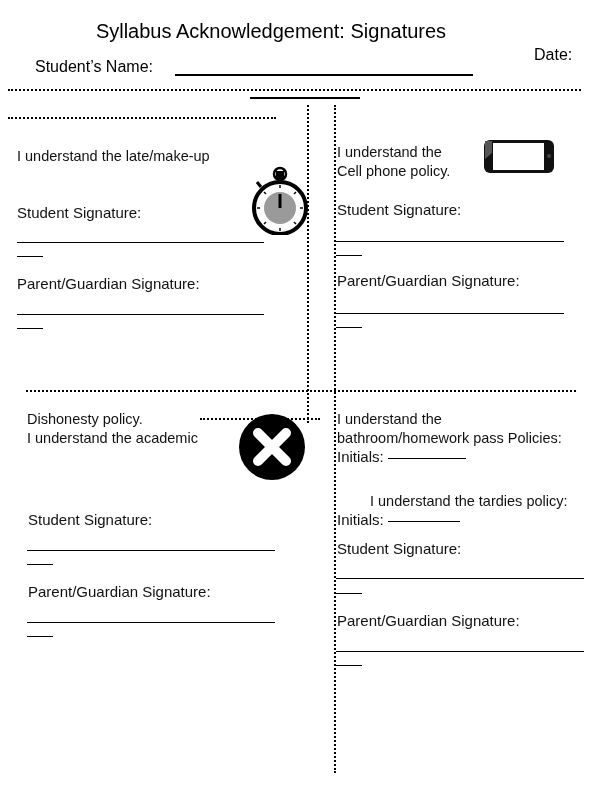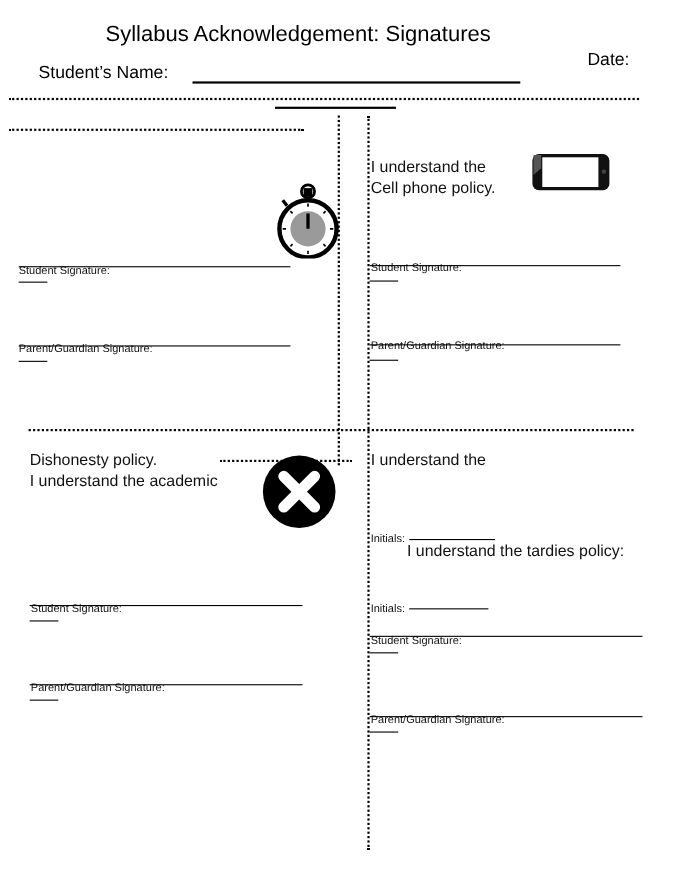--- a/index.html
+++ b/index.html
@@ -7,21 +7,21 @@
          font-family:"Liberation Sans", sans-serif; color:#000; }
   .abs { position:absolute; }
   .title { left:0; width:542px; top:20px; text-align:center; font-size:20px; }
   .name-label { left:35px; top:58px; font-size:16px; }
   .name-line { left:175px; top:74px; width:298px; border-top:2px solid #000; }
   .date-label { left:534px; top:46px; font-size:16px; }
   .hdots { border-top:2px dotted #000; height:0; }
   .vdots { border-left:2px dotted #000; width:0; }
   .short-bar { left:250px; top:97px; width:110px; border-top:2px solid #000; }
   .policy { font-size:14.5px; line-height:19px; color:#111; }
-  .small { font-size:10px; color:#111;margin-top:37px; }
+  .small { font-size:15px; color:#111; }
   .sigline { border-top:1px solid #000; height:0; }
   .stub { border-top:1px solid #000; height:0; width:26px; }
   .initials-line { display:inline-block; border-top:1px solid #000; width:78px; height:0; vertical-align:middle; margin-left:4px; }
 </style>
 </head>
 <body>
 
 <div class="abs title">Syllabus Acknowledgement: Signatures</div>
 <div class="abs name-label">Student’s Name:</div>
 <div class="abs name-line"></div>
@@ -29,20 +29,21 @@
 
 <div class="abs hdots" style="left:8px; top:89px; width:573px;"></div>
 <div class="abs short-bar"></div>
 <div class="abs hdots" style="left:8px; top:117px; width:268px;"></div>
 <div class="abs vdots" style="left:307px; top:105px; height:318px;"></div>
 <div class="abs vdots" style="left:334px; top:105px; height:668px;"></div>
 <div class="abs hdots" style="left:26px; top:390px; width:550px;"></div>
 <div class="abs hdots" style="left:200px; top:418px; width:120px;"></div>
 
 <div class="abs policy" style="left:17px; top:147px;">
+  <div>I understand the late/make-up</div>
 </div>
 <div class="abs small" style="left:17px; top:204px;">Student Signature:</div>
 <div class="abs sigline" style="left:17px; top:242px; width:247px;"></div>
 <div class="abs stub" style="left:17px; top:256px;"></div>
 <div class="abs small" style="left:17px; top:275px;">Parent/Guardian Signature:</div>
 <div class="abs sigline" style="left:17px; top:314px; width:247px;"></div>
 <div class="abs stub" style="left:17px; top:328px;"></div>
 <div class="abs" style="left:249px; top:165px; width:62px; height:70px;">
   <svg width="62" height="70" viewBox="0 0 62 70">
     <circle cx="31" cy="9" r="6" fill="none" stroke="#000" stroke-width="2.5"></circle>
@@ -96,20 +97,21 @@
 </div>
 <div class="abs small" style="left:28px; top:511px;">Student Signature:</div>
 <div class="abs sigline" style="left:27px; top:550px; width:248px;"></div>
 <div class="abs stub" style="left:27px; top:564px;"></div>
 <div class="abs small" style="left:28px; top:583px;">Parent/Guardian Signature:</div>
 <div class="abs sigline" style="left:27px; top:622px; width:248px;"></div>
 <div class="abs stub" style="left:27px; top:636px;"></div>
 
 <div class="abs policy" style="left:337px; top:410px;">
   <div>I understand the</div>
+  <div>bathroom/homework pass Policies:</div>
 </div>
 <div class="abs small" style="left:337px; top:448px;">
   <span>Initials:</span><span class="initials-line"></span>
 </div>
 <div class="abs policy" style="left:337px; top:492px;margin-left:33px;">I understand the tardies policy:</div>
 <div class="abs small" style="left:337px; top:511px;">
   <span>Initials:</span><span class="initials-line" style="width:72px;"></span>
 </div>
 <div class="abs small" style="left:337px; top:540px;">Student Signature:</div>
 <div class="abs sigline" style="left:336px; top:578px; width:248px;"></div>

